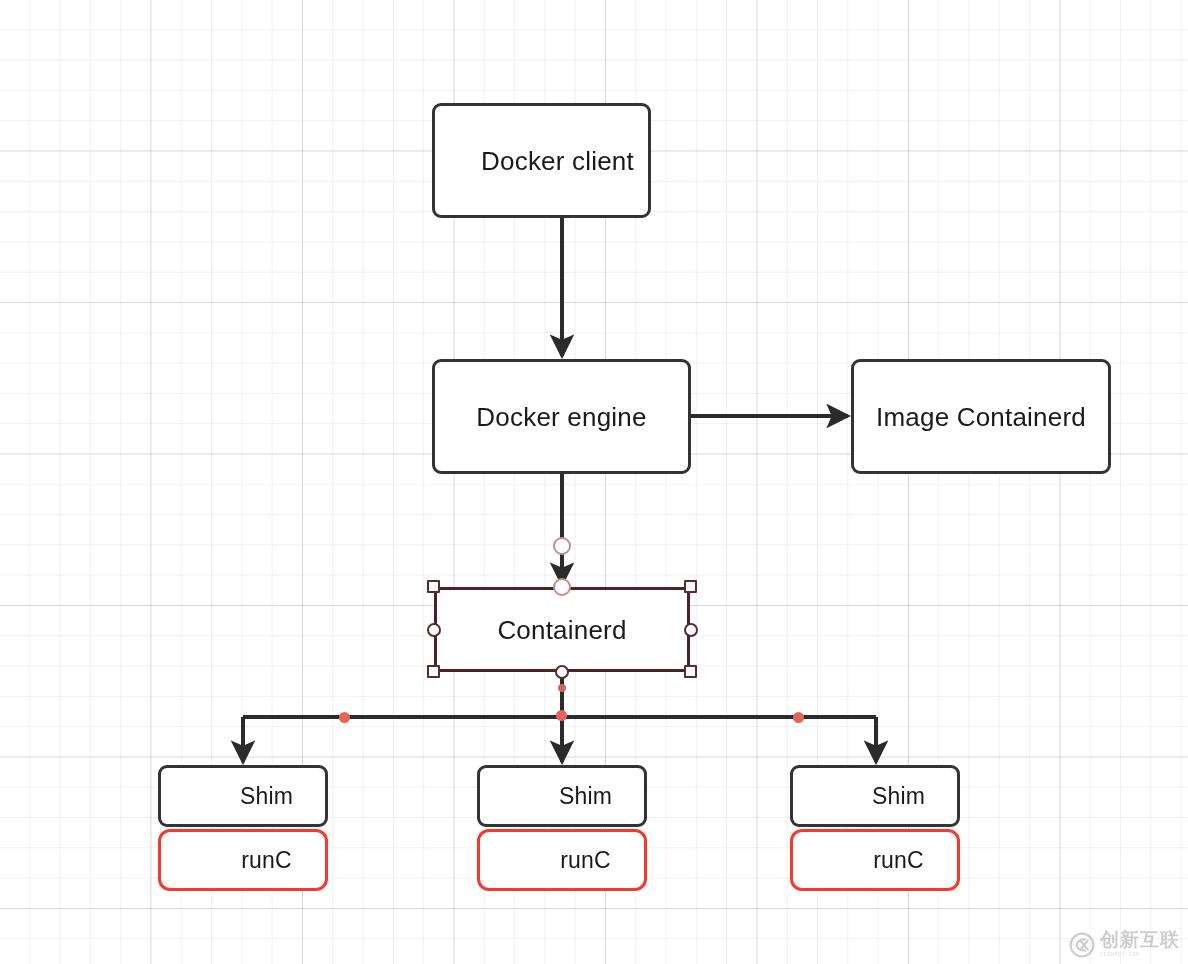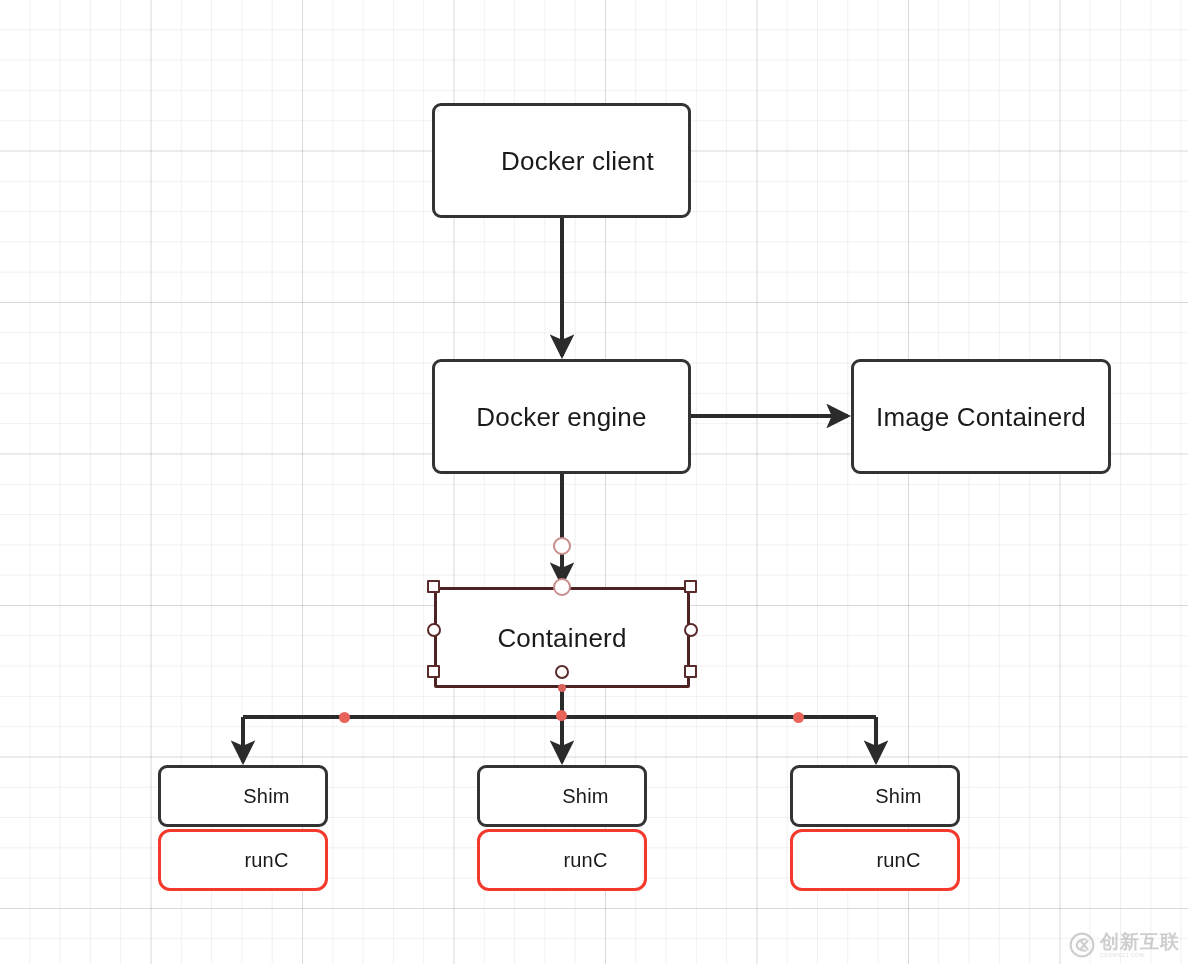--- a/index.html
+++ b/index.html
@@ -45,21 +45,21 @@
     align-items: center;
     justify-content: center;
     color: #1a1a1a;
   }
   .node-label {
     font-size: 26px;
     line-height: 1;
     letter-spacing: 0.2px;
     white-space: nowrap;
   }
-  .node.small .node-label { font-size: 20px; margin-left: 47px; }
+  .node.small .node-label { font-size: 23px; margin-left: 47px; }
   .node.runc {
     border-color: #f5392c;
     border-radius: 12px;
   }
   .node.selected {
     border-color: #4d2222;
     border-width: 3px;
     border-radius: 2px;
   }
   .handle {
@@ -102,20 +102,21 @@
   }
   #watermark {
     position: absolute;
     right: 8px;
     bottom: 6px;
     display: flex;
     align-items: center;
     gap: 5px;
     opacity: 0.42;
     user-select: none;
+    font-family: Liberation Mono, monospace;
   }
   #wm-logo {
     width: 26px;
     height: 26px;
     flex: 0 0 auto;
   }
   #wm-text {
     display: flex;
     flex-direction: column;
     align-items: flex-start;
@@ -161,33 +162,33 @@
 
     <g>
       <path d="M 562 672 L 562 717" stroke="#2b2b2b" stroke-width="4" fill="none"></path>
       <path d="M 243 717 L 876 717" stroke="#2b2b2b" stroke-width="4" fill="none"></path>
       <path d="M 243 717 L 243 762" stroke="#2b2b2b" stroke-width="4" fill="none" marker-end="url(#arrowDark)"></path>
       <path d="M 562 717 L 562 762" stroke="#2b2b2b" stroke-width="4" fill="none" marker-end="url(#arrowDark)"></path>
       <path d="M 876 717 L 876 762" stroke="#2b2b2b" stroke-width="4" fill="none" marker-end="url(#arrowDark)"></path>
     </g>
   </svg>
 
-  <div class="node" style="left:432px; top:103px; width:259px; height:115px;padding-left:32px;">
+  <div class="node" style="left:432px; top:103px; width:219px; height:115px;padding-left:32px;">
     <span class="node-label">Docker client</span>
   </div>
 
   <div class="node" style="left:432px; top:359px; width:259px; height:115px;text-align:right;">
     <span class="node-label">Docker engine</span>
   </div>
 
   <div class="node" style="left:851px; top:359px; width:260px; height:115px;">
     <span class="node-label">Image Containerd</span>
   </div>
 
-  <div class="node selected" style="left:434px; top:587px; width:256px; height:101px;">
+  <div class="node selected" style="left:434px; top:587px; width:256px; height:85px;">
     <span class="node-label">Containerd</span>
   </div>
 
   <div class="node small" style="left:158px; top:765px; width:170px; height:62px;">
     <span class="node-label">Shim</span>
   </div>
   <div class="node small runc" style="left:158px; top:829px; width:170px; height:62px;">
     <span class="node-label">runC</span>
   </div>
 

